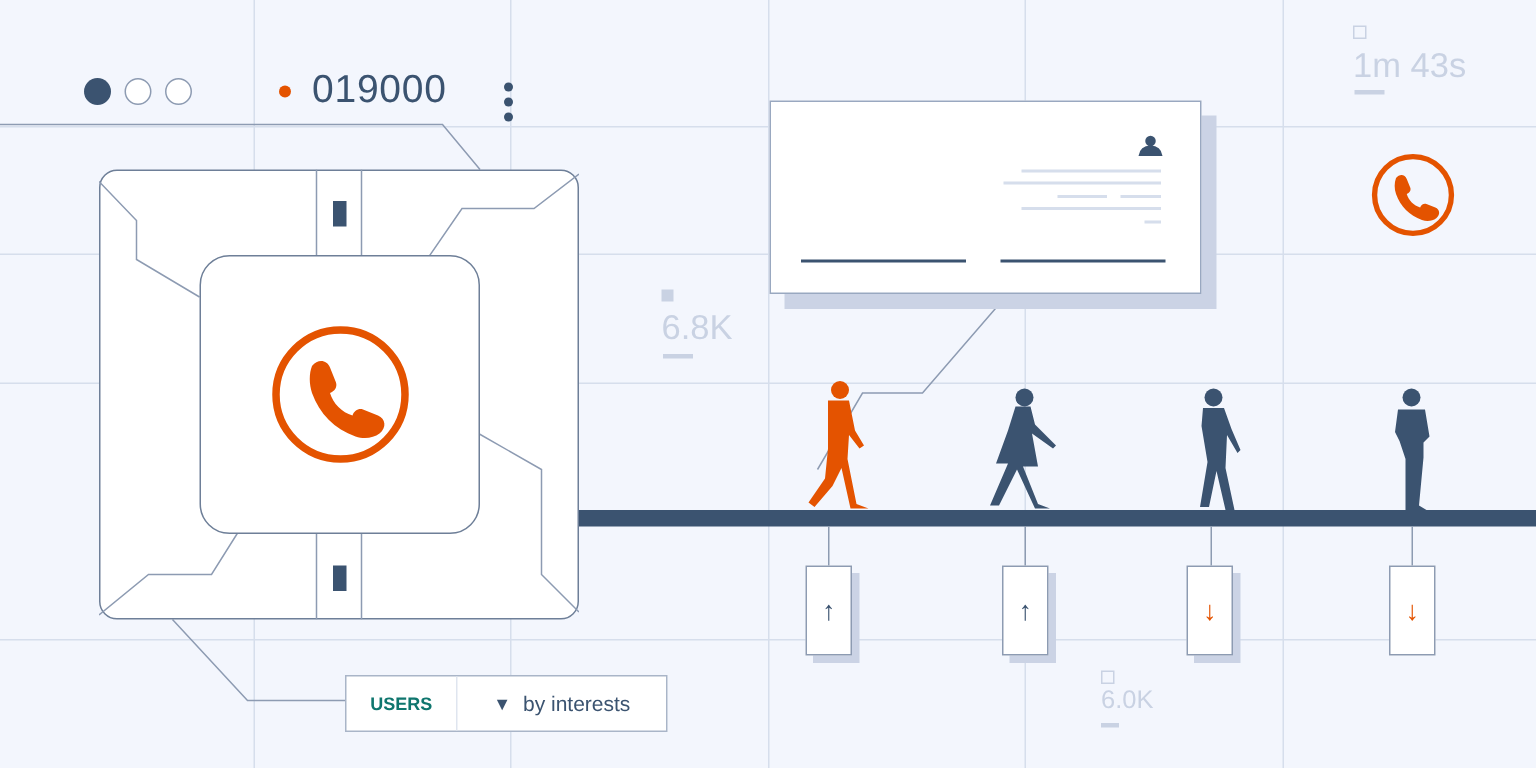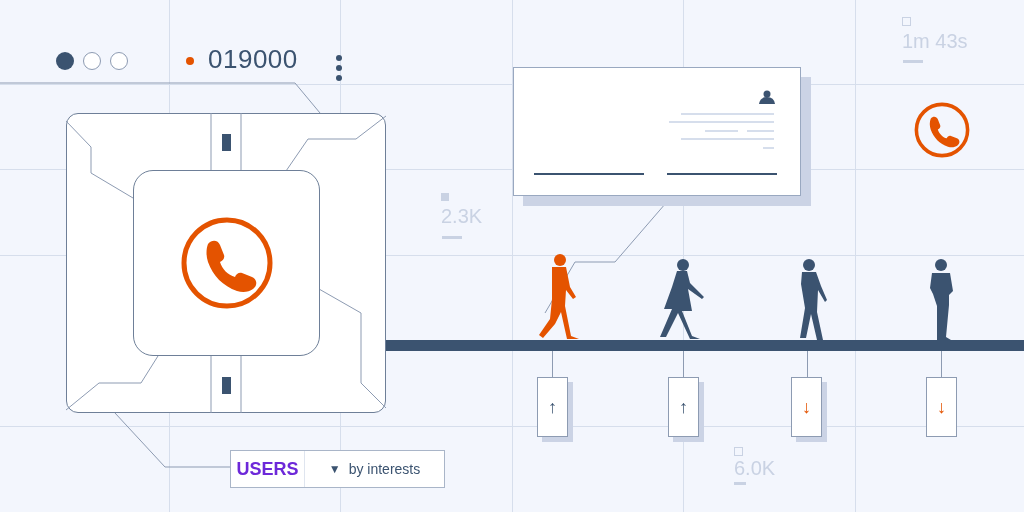--- a/index.html
+++ b/index.html
@@ -2,34 +2,34 @@
 <html><head>
 <meta charset="utf-8">
 <style>
   html,body{margin:0;padding:0;}
   body{width:1024px;height:512px;overflow:hidden;background:#f3f6fd;font-family:"Liberation Sans",sans-serif;position:relative;}
   .abs{position:absolute;}
   .grid-v{position:absolute;top:0;width:1px;height:512px;background:#d6deec;}
   .grid-h{position:absolute;left:0;height:1px;width:1024px;background:#d6deec;}
   .dot{position:absolute;border-radius:50%;}
   .counter{position:absolute;left:208px;top:44px;font-size:26px;color:#3b5370;letter-spacing:0.5px;}
-  .metric{position:absolute;color:#c9d2e3;font-size:20px;}
+  .metric{position:absolute;color:#c9d2e3;font-size:23px;}
   .metric-bar{position:absolute;height:3px;background:#c9d2e3;}
   .metric-sq{position:absolute;border:1.5px solid #c9d2e3;width:7px;height:7px;}
   .device{position:absolute;left:66px;top:113px;width:320px;height:300px;background:#fff;border:1.5px solid #6e7f98;border-radius:12px;box-sizing:border-box;}
   .inner{position:absolute;left:133px;top:170px;width:187px;height:186px;background:#fff;border:1.5px solid #6e7f98;border-radius:20px;box-sizing:border-box;}
   .ai-card{position:absolute;left:513px;top:67px;width:288px;height:129px;background:#fff;border:1.5px solid #99a8c0;box-sizing:border-box;box-shadow:10px 10px 0 #cbd3e5;}
   .ai-text{position:absolute;left:28px;top:28px;font-size:58px;color:#e45300;font-weight:normal;line-height:1;}
   .line{position:absolute;height:2px;background:#3b5370;}
   .thin{position:absolute;height:2px;background:#d6deec;}
   .track{position:absolute;left:386px;top:340px;width:638px;height:11px;background:#3b5370;}
   .stem{position:absolute;width:1px;background:#8d9bb2;}
   .arrow-box{position:absolute;width:31px;height:60px;background:#fff;border:1px solid #8d9bb2;box-sizing:border-box;box-shadow:5px 5px 0 #cbd3e5;display:flex;align-items:center;justify-content:center;font-size:18px;font-weight:bold;}
   .filter{position:absolute;left:230px;top:450px;width:215px;height:38px;background:#fff;border:1px solid #a9b5c8;box-sizing:border-box;display:flex;}
-  .filter-users{width:73px;border-right:1px solid #dfe5ef;display:flex;align-items:center;justify-content:center;font-size:18px;font-weight:bold;color:#6d28d9;}
+  .filter-users{width:73px;border-right:1px solid #dfe5ef;display:flex;align-items:center;justify-content:center;font-size:12px;font-weight:bold;color:#0f766e;}
   .filter-interests{flex:1;display:flex;align-items:center;justify-content:center;font-size:14px;color:#3b5370;gap:8px;}
 </style>
 </head>
 <body>
 
 <div class="grid-v" style="left:169px"></div>
 <div class="grid-v" style="left:340px"></div>
 <div class="grid-v" style="left:512px"></div>
 <div class="grid-v" style="left:683px"></div>
 <div class="grid-v" style="left:855px"></div>
@@ -54,25 +54,25 @@
   <div style="width:6px;height:6px;border-radius:50%;background:#3b5370;margin-bottom:4px"></div>
   <div style="width:6px;height:6px;border-radius:50%;background:#3b5370;margin-bottom:4px"></div>
   <div style="width:6px;height:6px;border-radius:50%;background:#3b5370"></div>
 </div>
 
 <div class="metric-sq" style="left:902px;top:17px"></div>
 <div class="metric" style="left:902px;top:30px">1m 43s</div>
 <div class="metric-bar" style="left:903px;top:60px;width:20px"></div>
 
 <div class="abs" style="left:441px;top:193px;width:8px;height:8px;background:#c9d2e3"></div>
-<div class="metric" style="left:441px;top:205px">2.3K</div>
+<div class="metric" style="left:441px;top:205px">6.8K</div>
 <div class="metric-bar" style="left:442px;top:236px;width:20px"></div>
 
 <div class="metric-sq" style="left:734px;top:447px"></div>
-<div class="metric" style="left:734px;top:457px;font-size:20px">6.0K</div>
+<div class="metric" style="left:734px;top:457px;font-size:17px">6.0K</div>
 <div class="metric-bar" style="left:734px;top:482px;width:12px"></div>
 
 <div class="device">
   <svg class="abs" style="left:-1px;top:-1px" width="320" height="300">
     <line x1="145" y1="0" x2="145" y2="300" stroke="#8d9bb2" stroke-width="1"></line>
     <line x1="175" y1="0" x2="175" y2="300" stroke="#8d9bb2" stroke-width="1"></line>
     <polyline points="0,8 25,34 25,60 67,85" fill="none" stroke="#8d9bb2"></polyline>
     <polyline points="320,3 290,26 242,26 220,58" fill="none" stroke="#8d9bb2"></polyline>
     <polyline points="0,297 33,270 75,270 97,235" fill="none" stroke="#8d9bb2"></polyline>
     <polyline points="320,295 295,270 295,200 253,176" fill="none" stroke="#8d9bb2"></polyline>

